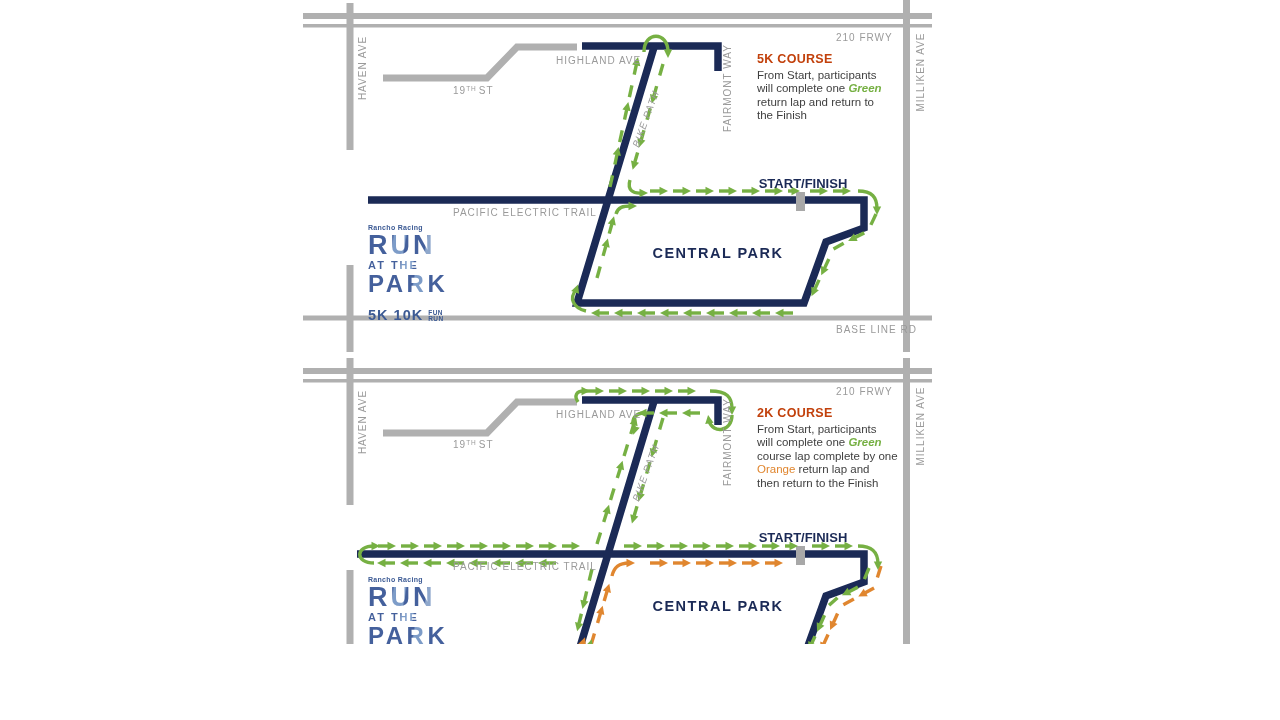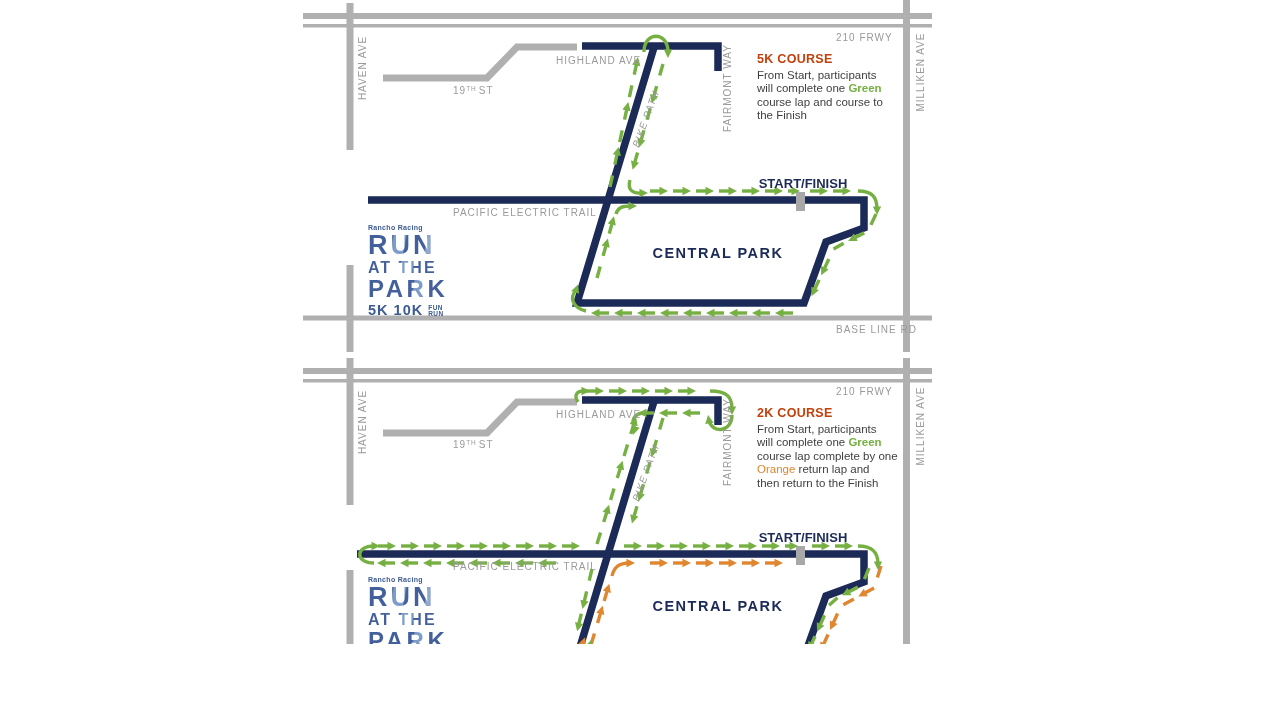--- a/index.html
+++ b/index.html
@@ -3,34 +3,34 @@
 <meta charset="utf-8">
 <style>
   html,body{margin:0;padding:0;background:#fff;}
   #stage{position:relative;width:1280px;height:644px;background:#ffffff;overflow:hidden;
          font-family:"Liberation Sans","DejaVu Sans",sans-serif;}
   #map{position:absolute;left:0;top:0;}
   .street-label{fill:#9a9a9a;font-size:10px;letter-spacing:1px;font-family:"Liberation Sans",sans-serif;}
   .navy-label{fill:#1b2a56;font-weight:bold;font-family:"Liberation Sans",sans-serif;}
   .desc{position:absolute;width:175px;color:#3f3f3f;font-size:11.5px;line-height:13.5px;}
   .desc .title{color:#c2410c;font-weight:bold;font-size:12.5px;letter-spacing:.3px;margin-bottom:2px;}
-  .desc .w-green{color:#76b043;font-weight:bold;}
+  .desc .w-green{color:#76b043;font-weight:bold;font-style:italic;}
   .desc .w-orange{color:#e0862f;font-weight:normal;}
   .logo{position:absolute;color:#4d6ca3;line-height:1;}
   .logo .brand{color:#3c5a94;font-size:7px;font-weight:bold;letter-spacing:.3px;margin-bottom:1px;}
   .logo .l1{font-size:27px;font-weight:bold;letter-spacing:3px;
             background:linear-gradient(100deg,#44609c 30%,#7d9cc8 32%,#7d9cc8 45%,#44609c 47%,#44609c 70%,#8fa8cc 72%);
             -webkit-background-clip:text;background-clip:text;color:transparent;}
-  .logo .l2{font-size:16px;font-weight:bold;letter-spacing:2px;margin-top:1px;
+  .logo .l2{font-size:11px;font-weight:bold;letter-spacing:2px;margin-top:1px;
             background:linear-gradient(100deg,#44609c 40%,#7d9cc8 42%,#7d9cc8 55%,#44609c 57%);
             -webkit-background-clip:text;background-clip:text;color:transparent;}
   .logo .l3{font-size:24px;font-weight:bold;letter-spacing:3.5px;margin-top:1px;
             background:linear-gradient(100deg,#44609c 55%,#7d9cc8 57%,#7d9cc8 72%,#44609c 74%);
             -webkit-background-clip:text;background-clip:text;color:transparent;}
-  .logo .l4row{display:flex;align-items:flex-end;margin-top:2px;}
+  .logo .l4row{display:flex;align-items:flex-end;margin-top:12px;}
   .logo .l4{font-size:14.5px;font-weight:bold;color:#3c5a94;letter-spacing:1px;}
   .logo .fun{font-size:6.5px;font-weight:bold;color:#3c5a94;line-height:6.5px;margin-left:5px;margin-top:1px;letter-spacing:.5px;}
 </style>
 </head>
 <body>
 
 <div id="stage">
 
 <svg id="map" width="1280" height="720" viewBox="0 0 1280 720">
 
@@ -332,21 +332,21 @@
     <text class="street-label" x="836" y="688">BASE LINE RD</text>
     <text class="navy-label" x="803" y="542" text-anchor="middle" font-size="13">START/FINISH</text>
     <text class="navy-label" x="718" y="611" text-anchor="middle" font-size="14.5" letter-spacing="1.5">CENTRAL PARK</text>
   </g>
 </svg>
 
 <div class="desc" style="left:757px;top:53px;">
   <div class="title">5K COURSE</div>
   <div><span>From Start, participants</span></div>
   <div><span>will complete one </span><span class="w-green">Green</span></div>
-  <div><span>course lap and course to</span></div>
+  <div><span>return lap and return to</span></div>
   <div><span>the Finish</span></div>
 </div>
 
 <div class="desc" style="left:757px;top:407px;">
   <div class="title">2K COURSE</div>
   <div><span>From Start, participants</span></div>
   <div><span>will complete one </span><span class="w-green">Green</span></div>
   <div><span>course lap complete by one</span></div>
   <div><span class="w-orange">Orange</span><span> return lap and</span></div>
   <div><span>then return to the Finish</span></div>

